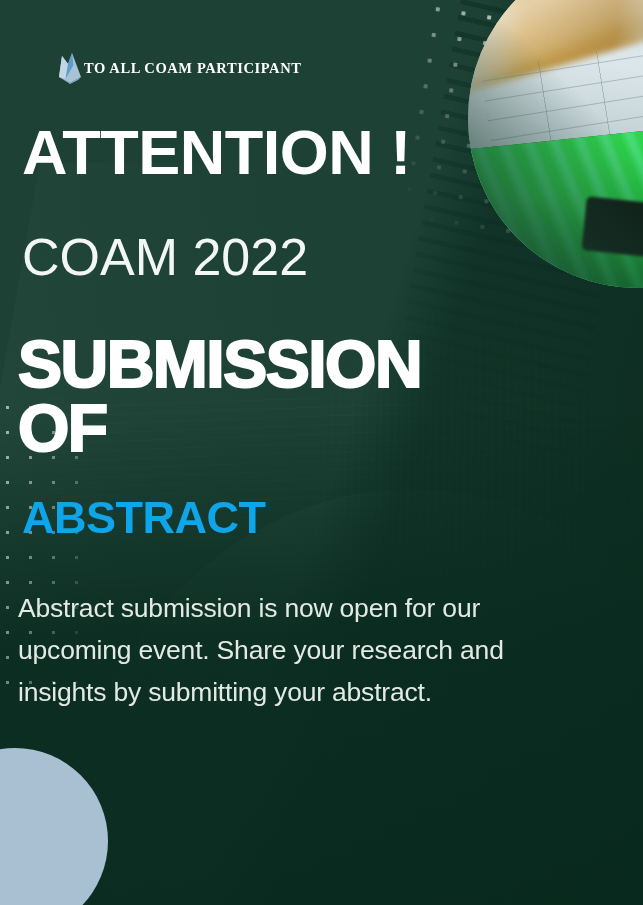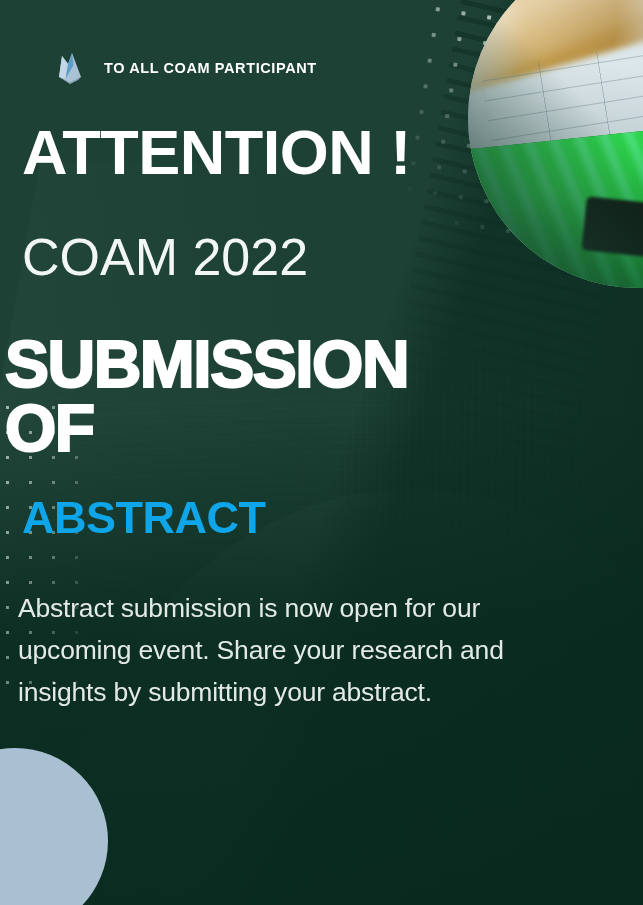--- a/index.html
+++ b/index.html
@@ -251,21 +251,22 @@
     inset: 0;
     padding: 0 24px;
   }
 
   .brand-row {
     position: absolute;
     left: 56px;
     top: 52px;
     display: flex;
     align-items: center;
-    gap: 20px;
+    gap: 0;
+    font-family: Liberation Serif, serif;
   }
   .brand-logo { width: 28px; height: 32px; display: block; }
   .brand-text {
     color: #ffffff;
     font-size: 14.5px;
     font-weight: bold;
     letter-spacing: 0.6px;
     white-space: nowrap;
   }
 
@@ -286,21 +287,21 @@
     top: 231px;
     color: #f2f6f4;
     font-size: 52px;
     font-weight: 300;
     letter-spacing: 0px;
     line-height: 1;
   }
 
   .headline-main {
     position: absolute;
-    left: 5px;
+    left: 18px;
     top: 332px;
     color: #ffffff;
     font-size: 66px;
     font-weight: bold;
     line-height: 0.97;
     letter-spacing: -1.5px;
     text-transform: uppercase;
     -webkit-text-stroke: 2.2px #ffffff;
     max-width: 540px;
   }

